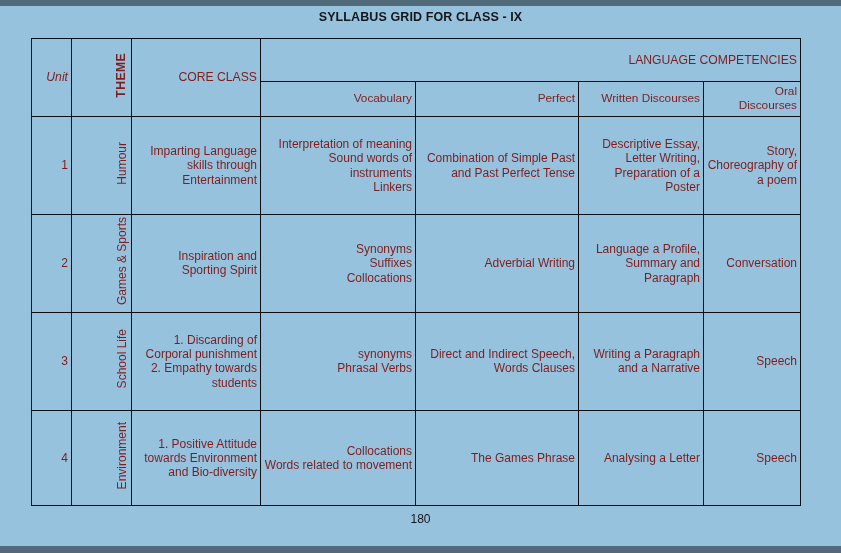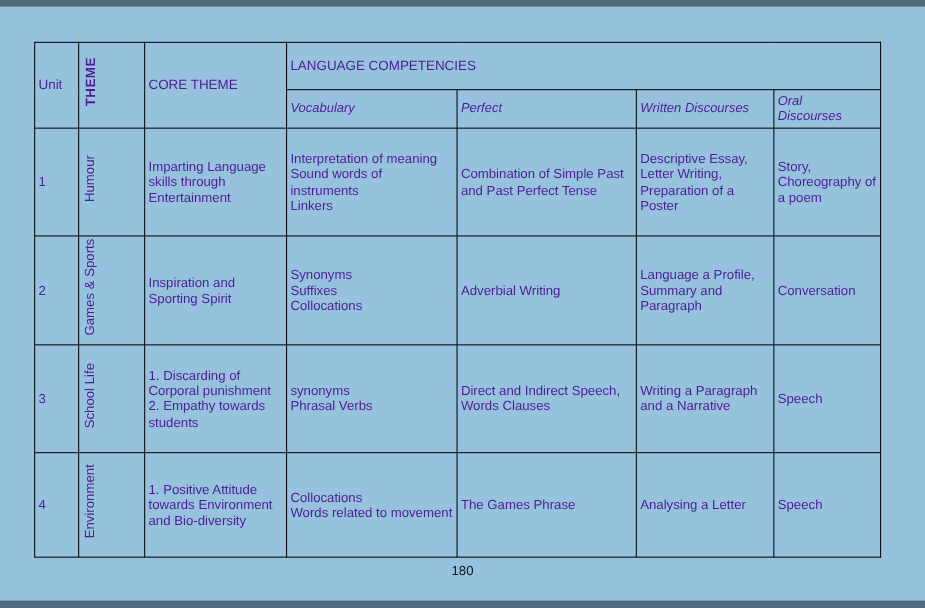--- a/index.html
+++ b/index.html
@@ -49,36 +49,35 @@
     left: 31px;
     top: 38px;
     width: 769px;
     border-collapse: collapse;
     table-layout: fixed;
     background: #96c2dd;
   }
   table.syllabus td,
   table.syllabus th {
     border: 1.3px solid #0d0f11;
-    color: #4c1d95;
-    text-align: left;
+    color: #7f1d1d;
+    text-align: right;
     vertical-align: middle;
     padding: 2px 3px;
     font-weight: normal;
     line-height: 1.18;
   }
   th.hd {
     font-size: 12.2px;
     font-weight: bold;
   }
-  th.hd-unit { font-size: 12.2px; font-weight: normal; }
+  th.hd-unit { font-size: 12.2px; font-weight: normal; font-style: italic; }
   th.hd-sub {
     font-size: 11.8px;
     font-weight: bold;
-    font-style: italic;
   }
   .vert-theme {
     writing-mode: vertical-rl;
     transform: rotate(180deg);
     white-space: nowrap;
     display: inline-block;
     font-size: 12.2px;
     font-weight: bold;
     letter-spacing: 0.4px;
   }
@@ -129,38 +128,39 @@
     color: #14171a;
   }
 </style>
 </head>
 <body>
 
 <div class="page">
 
   <div class="edge-strip top"></div>
 
+  <div class="doc-title">SYLLABUS GRID FOR CLASS - IX</div>
 
   <table class="syllabus">
     <colgroup>
       <col class="c-unit">
         <col class="c-theme">
         <col class="c-core">
       <col class="c-vocab">
         <col class="c-gram">
         <col class="c-writ">
         <col class="c-oral">
     </colgroup>
     <thead>
       <tr class="row-h1">
         <th class="hd-unit" rowspan="2">Unit</th>
         <th rowspan="2">
           <span class="vert-theme">THEME</span>
         </th>
-        <th class="hd" rowspan="2">CORE THEME</th>
+        <th class="hd" rowspan="2">CORE CLASS</th>
         <th class="hd" colspan="4">LANGUAGE COMPETENCIES</th>
       </tr>
       <tr class="row-h2">
         <th class="hd-sub">Vocabulary</th>
         <th class="hd-sub">Perfect</th>
         <th class="hd-sub">Written Discourses</th>
         <th class="hd-sub">
           <span>Oral</span><br>
           <span>Discourses</span>
         </th>

